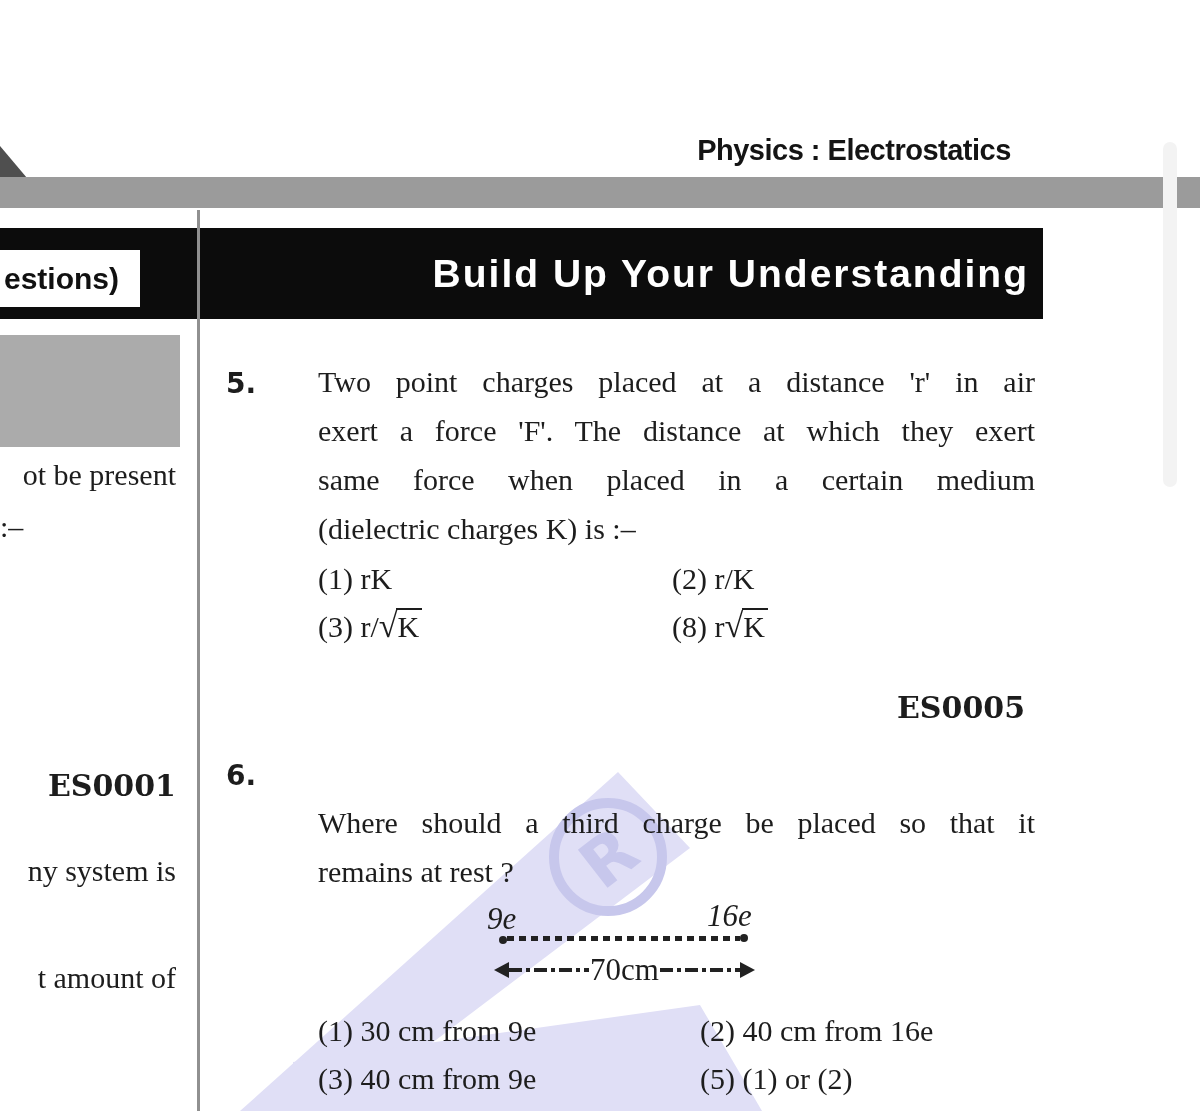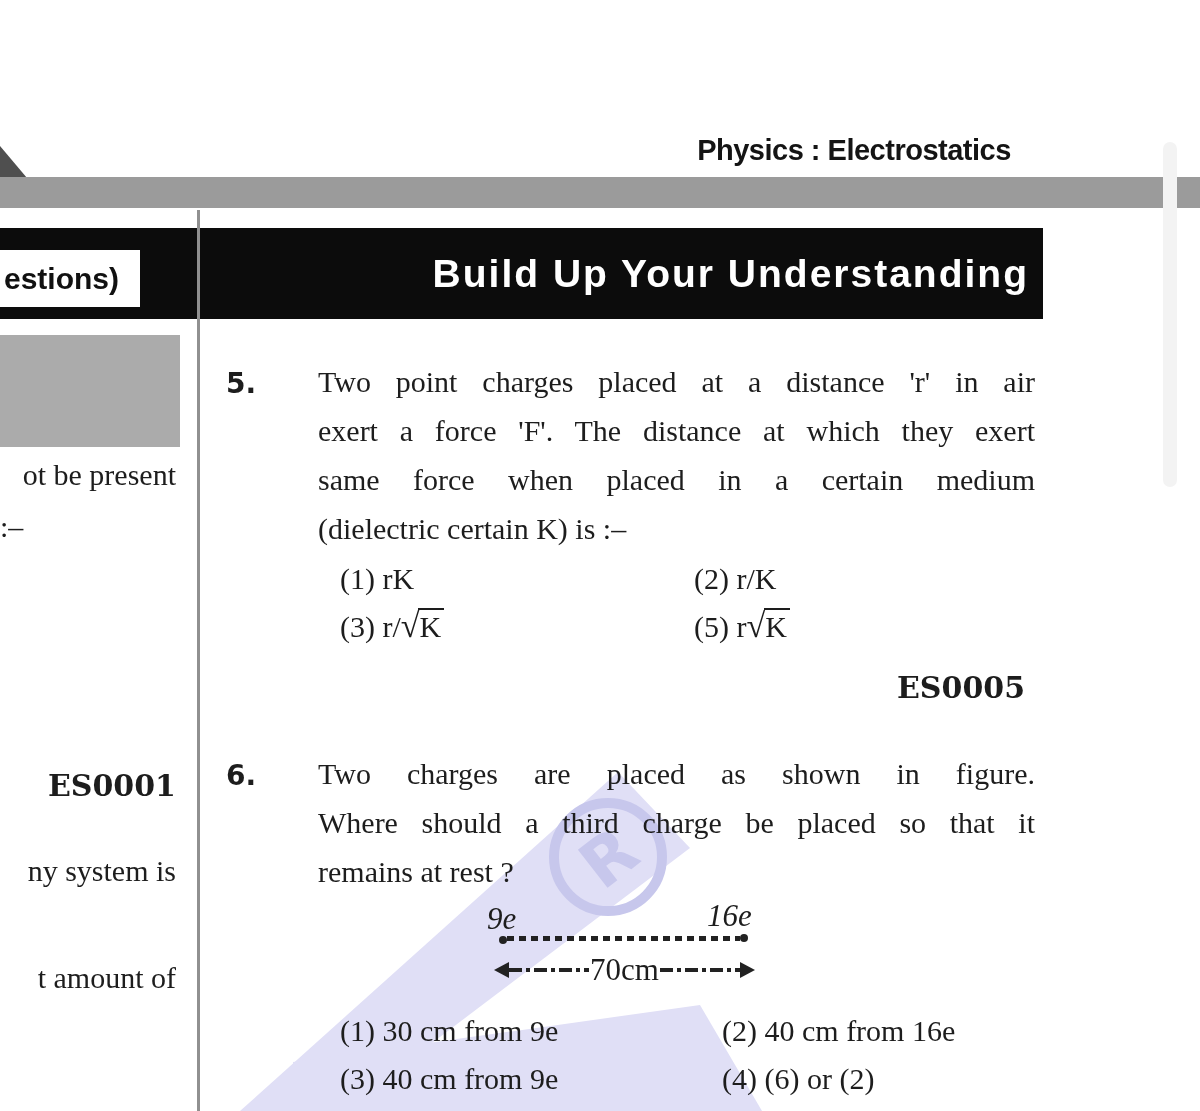--- a/index.html
+++ b/index.html
@@ -31,25 +31,25 @@
   .leftcol-graybox{position:absolute;left:0;top:335px;width:180px;height:112px;background:#ababab;}
   .lfrag{position:absolute;left:-24px;width:200px;text-align:right;font-size:30px;white-space:nowrap;}
   .lfrag.bold{font-family:"DejaVu Serif", serif;font-weight:bold;font-size:30px;}
   .lfrag.leftalign{text-align:left;left:0;width:120px;}
   
   .qnum{position:absolute;left:226px;font-family:"DejaVu Sans", sans-serif;
     font-weight:bold;font-size:28px;}
   .qline{position:absolute;left:318px;width:717px;font-size:30px;
     text-align:justify;text-align-last:justify;white-space:normal;}
   .qline.last{text-align-last:left;}
-  .opt{position:absolute;font-size:30px;white-space:nowrap;margin-left:22px;}
+  .opt{position:absolute;font-size:30px;white-space:nowrap;}
   .rad{font-size:34px;font-weight:normal;}
   .radarg{border-top:2.5px solid #1d1d1d;padding:0 3px 0 1px;margin-left:-1px;}
   .escode{position:absolute;font-family:"DejaVu Serif", serif;font-weight:bold;
-    font-size:30px;white-space:nowrap;}
+    font-size:30px;white-space:nowrap;margin-top:20px;}
   
   .figure{position:absolute;left:450px;top:895px;width:320px;height:115px;}
   .fig-label{position:absolute;font-size:31px;font-style:italic;white-space:nowrap;}
   .fig-dot{position:absolute;width:8px;height:8px;border-radius:50%;background:#222;}
   .fig-dashline{position:absolute;left:57px;top:41px;width:233px;height:4.5px;
     background:repeating-linear-gradient(90deg,#222 0 7px,transparent 7px 12px);}
   .fig-arrowrow{position:absolute;left:44px;top:57px;width:261px;height:36px;
     display:flex;align-items:center;}
   .dashdot{flex:1;height:4px;
     background:repeating-linear-gradient(90deg,#222 0 13px,transparent 13px 17px,#222 17px 21px,transparent 21px 25px);}
@@ -92,35 +92,34 @@
     <div class="lfrag" style="top:458px;">ot be present</div>
     <div class="lfrag leftalign" style="top:510px;">:–</div>
     <div class="lfrag bold" style="top:768px;">ES0001</div>
     <div class="lfrag" style="top:854px;">ny system is</div>
     <div class="lfrag" style="top:961px;">t amount of</div>
 
     <div class="qnum" style="top:367px;">5.</div>
     <div class="qline" style="top:365px;">Two point charges placed at a distance 'r' in air</div>
     <div class="qline" style="top:463px;">same force when placed in a certain medium</div>
     <div class="qline" style="top:414px;">exert a force 'F'. The distance at which they exert</div>
-    <div class="qline last" style="top:512px;">(dielectric certain K) is :–</div>
+    <div class="qline last" style="top:512px;">(dielectric charges K) is :–</div>
 
     <div class="opt" style="left:318px;top:562px;">(1) rK</div>
     <div class="opt" style="left:672px;top:562px;">(2) r/K</div>
     <div class="opt" style="left:318px;top:607px;">
       <span>(3) r/</span><span class="rad">√</span><span class="radarg">K</span>
     </div>
     <div class="opt" style="left:672px;top:607px;">
-      <span>(5) r</span><span class="rad">√</span><span class="radarg">K</span>
+      <span>(8) r</span><span class="rad">√</span><span class="radarg">K</span>
     </div>
 
     <div class="escode" style="left:897px;top:670px;">ES0005</div>
 
     <div class="qnum" style="top:759px;">6.</div>
-    <div class="qline" style="top:757px;">Two charges are placed as shown in figure.</div>
     <div class="qline" style="top:806px;">Where should a third charge be placed so that it</div>
     <div class="qline last" style="top:855px;">remains at rest ?</div>
 
     <div class="figure">
       <div class="fig-label" style="left:37px;top:6px;text-align:center;">9e</div>
       <div class="fig-label" style="left:257px;top:3px;">16e</div>
       <div class="fig-dot" style="left:49px;top:41px;"></div>
       <div class="fig-dot" style="left:290px;top:39px;"></div>
       <div class="fig-dashline"></div>
       <div class="fig-arrowrow">
@@ -128,16 +127,16 @@
         <div class="dashdot"></div>
         <div class="fig-dist">70cm</div>
         <div class="dashdot"></div>
         <div class="ah r"></div>
       </div>
     </div>
 
     <div class="opt" style="left:318px;top:1014px;">(1) 30 cm from 9e</div>
     <div class="opt" style="left:700px;top:1014px;">(2) 40 cm from 16e</div>
     <div class="opt" style="left:318px;top:1062px;">(3) 40 cm from 9e</div>
-    <div class="opt" style="left:700px;top:1062px;">(4) (6) or (2)</div>
+    <div class="opt" style="left:700px;top:1062px;">(5) (1) or (2)</div>
   </div>
 
 </div>
 
 </body></html>

